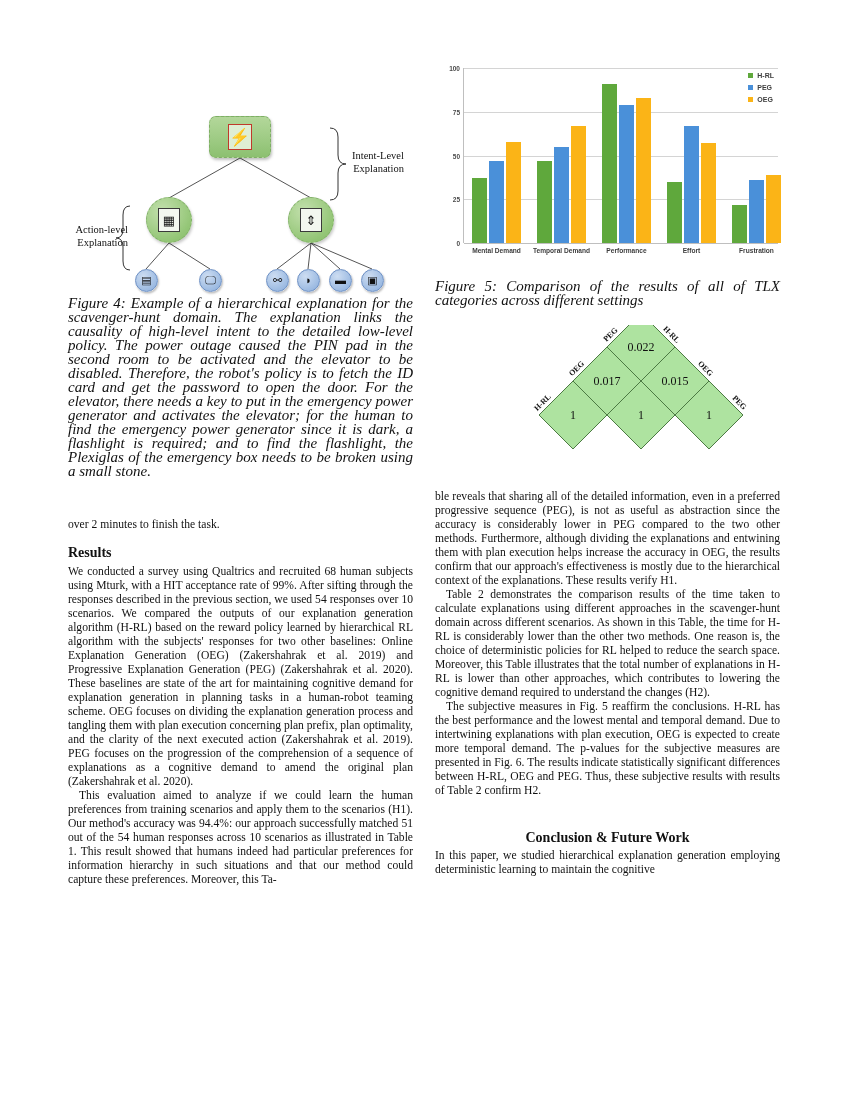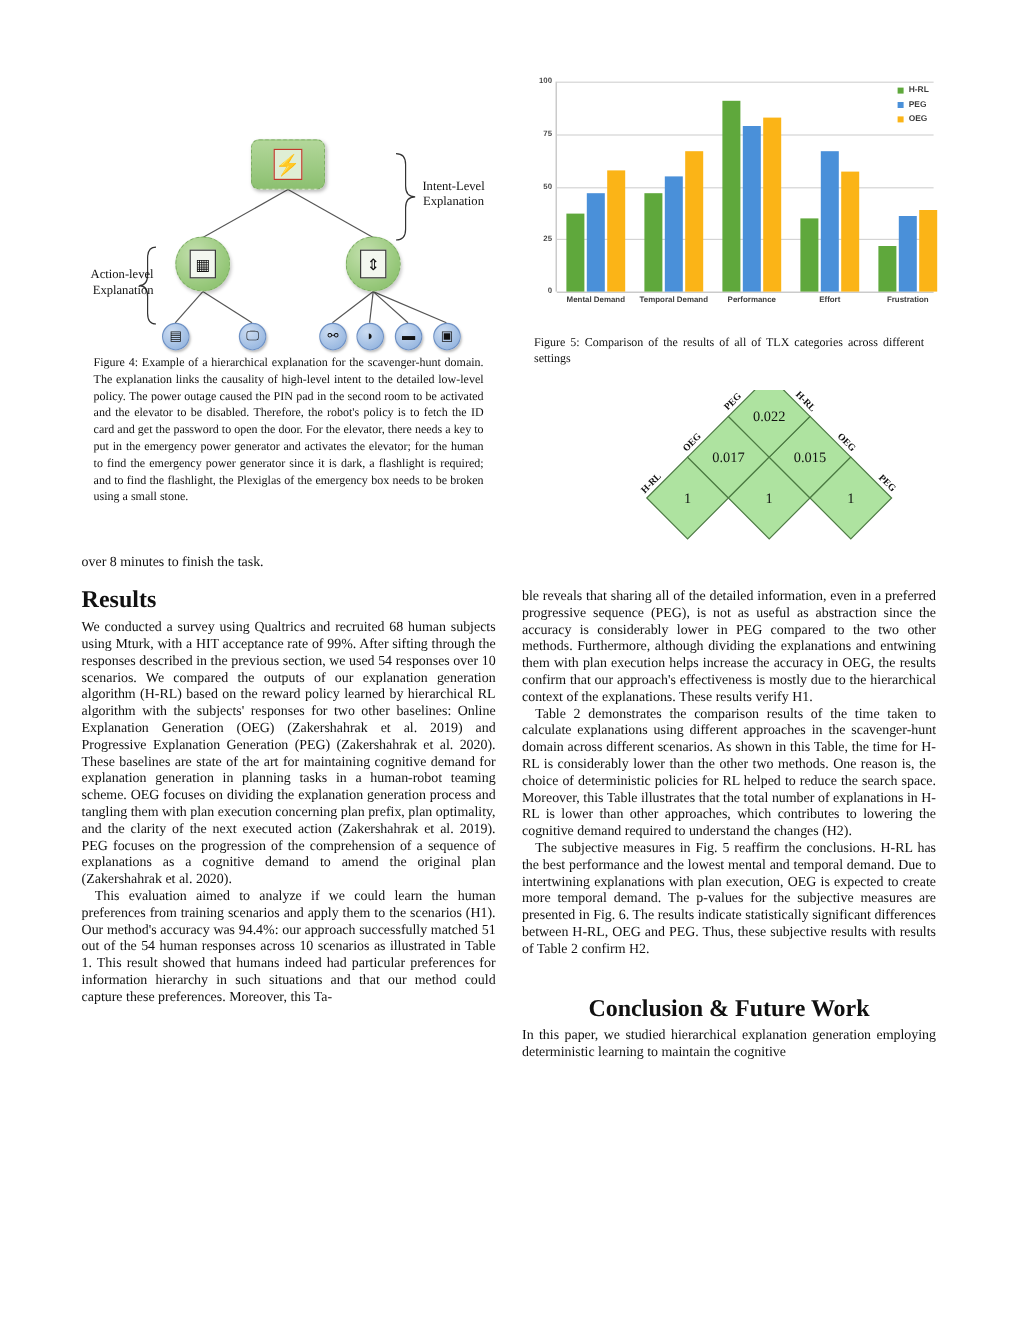--- a/index.html
+++ b/index.html
@@ -21,29 +21,30 @@
   p.body {
     font-size:11.6px;
     line-height:14.0px;
     text-align:justify;
     margin:0 0 0 0;
     hyphens:auto;
     -webkit-hyphens:auto;
   }
   p.indent { text-indent:11px;font-family:Liberation Serif, serif; }
   p.caption {
-    font-size:10px;
+    font-size:15px;
     line-height:14.0px;
     text-align:justify;
-    margin:10px;
+    margin:0;
+    font-style:italic;
   }
   h2.section {
     font-family:"Liberation Serif", serif;
     font-weight:bold;
-    font-size:20px;
+    font-size:14px;
     margin:13px 0 4px 0;
     text-align:left;
   }
   h2.section.center { text-align:center; margin:32px 0 3px 0; }
 
   
   .fig4 { position:relative; width:345px; height:230px; }
   .node-root {
     position:absolute; width:62px; height:42px;
     background:linear-gradient(180deg,#b3d79a 0%,#9ecb84 55%,#8cc070 100%);
@@ -70,21 +71,21 @@
     width:24px;height:26px;border:1.5px solid #c0392b;background:#dfeed4;
     display:flex;align-items:center;justify-content:center;font-size:17px;line-height:1;color:#111;
   }
   .glyph-plain {
     width:22px;height:24px;border:1px solid #3a3a3a;background:#f3f7ef;
     display:flex;align-items:center;justify-content:center;font-size:13px;line-height:1;color:#111;
   }
   .fig4 svg.edges { position:absolute; left:0; top:0; width:345px; height:230px; }
   .brace-label {
     position:absolute; font-size:10.5px; line-height:12.5px;
-    font-family:"Liberation Serif", serif; text-align:center;
+    font-family:"Liberation Serif", serif; text-align:right;
   }
 
   
   .fig5 { position:relative; width:345px; height:215px; }
   .chart-plot {
     position:absolute; left:28px; top:10px; right:2px; bottom:30px;
     border-left:1px solid #bfbfbf;
   }
   .gridline { position:absolute; left:0; right:0; height:1px; background:#d4d4d4; }
   .gridline.base { background:#bfbfbf; }
@@ -183,21 +184,21 @@
         <div>Explanation</div>
       </div>
       <div class="brace-label" style="left:0px; top:166px; width:60px; text-align:right;">
         <div>Action-level</div>
         <div>Explanation</div>
       </div>
     </div>
 
     <p class="caption" style="margin-top:8px;">Figure 4: Example of a hierarchical explanation for the scavenger-hunt domain. The explanation links the causality of high-level intent to the detailed low-level policy. The power outage caused the PIN pad in the second room to be activated and the elevator to be disabled. Therefore, the robot's policy is to fetch the ID card and get the password to open the door. For the elevator, there needs a key to put in the emergency power generator and activates the elevator; for the human to find the emergency power generator since it is dark, a flashlight is required; and to find the flashlight, the Plexiglas of the emergency box needs to be broken using a small stone.</p>
 
-    <p class="body" style="margin-top:40px;">over 8 minutes to finish the task.</p>
+    <p class="body" style="margin-top:40px;">over 2 minutes to finish the task.</p>
 
     <h2 class="section">Results</h2>
 
     <p class="body">We conducted a survey using Qualtrics and recruited 68 human subjects using Mturk, with a HIT acceptance rate of 99%. After sifting through the responses described in the previous section, we used 54 responses over 10 scenarios. We compared the outputs of our explanation generation algorithm (H-RL) based on the reward policy learned by hierarchical RL algorithm with the subjects' responses for two other baselines: Online Explanation Generation (OEG) (Zakershahrak et al. 2019) and Progressive Explanation Generation (PEG) (Zakershahrak et al. 2020). These baselines are state of the art for maintaining cognitive demand for explanation generation in planning tasks in a human-robot teaming scheme. OEG focuses on dividing the explanation generation process and tangling them with plan execution concerning plan prefix, plan optimality, and the clarity of the next executed action  (Zakershahrak et al. 2019). PEG focuses on the progression of the comprehension of a sequence of explanations as a cognitive demand to amend the original plan  (Zakershahrak et al. 2020).</p>
 
     <p class="body indent">This evaluation aimed to analyze if we could learn the human preferences from training scenarios and apply them to the scenarios (H1). Our method's accuracy was 94.4%: our approach successfully matched 51 out of the 54 human responses across 10 scenarios as illustrated in Table 1. This result showed that humans indeed had particular preferences for information hierarchy in such situations and that our method could capture these preferences. Moreover, this Ta-</p>
   </div>
 
   <div class="col col-right">
 

